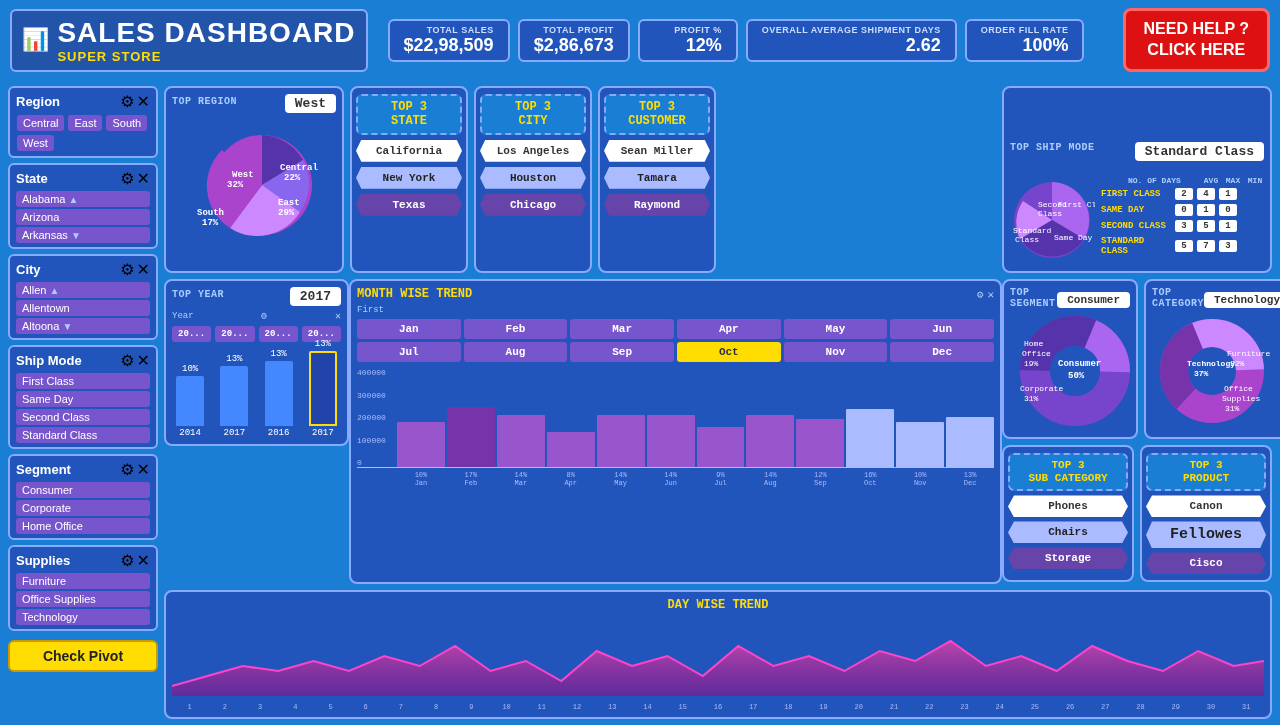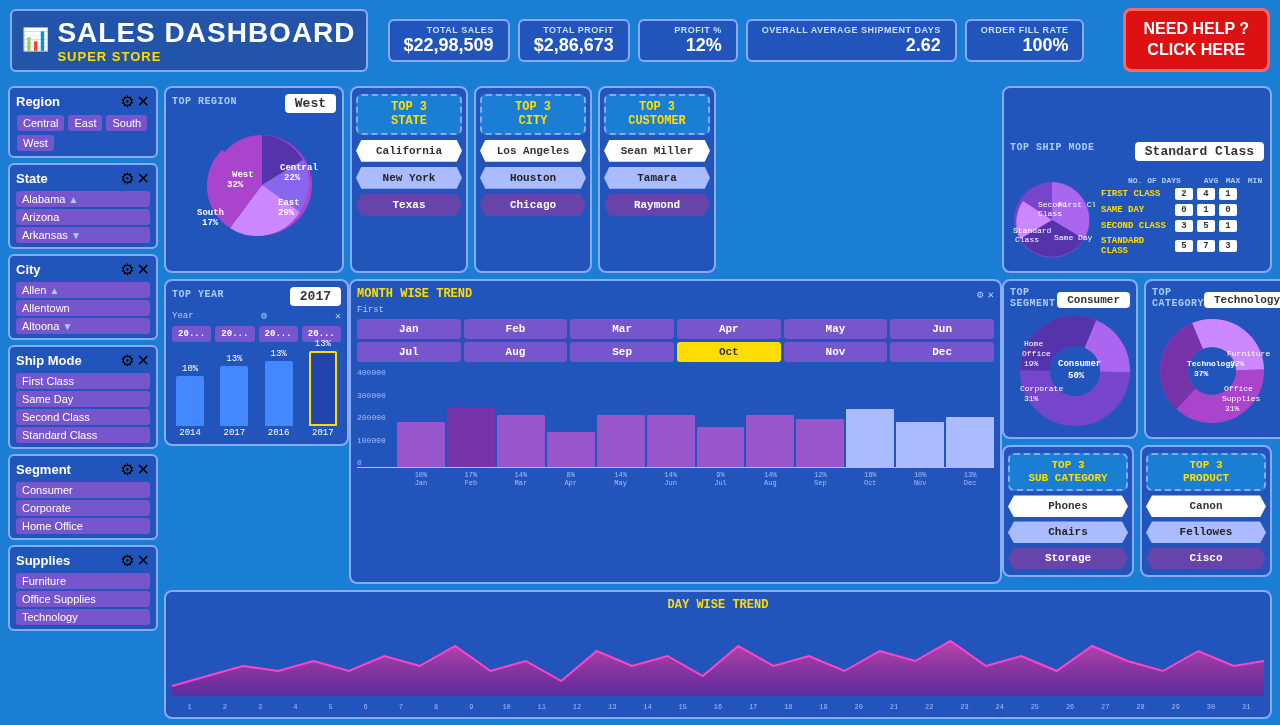--- a/index.html
+++ b/index.html
@@ -316,20 +316,21 @@
           <span>⚙</span>
           <span>✕</span>
         </span>
       </div>
       <div class="filter-list">
         <div class="filter-list-item">Furniture</div>
         <div class="filter-list-item">Office Supplies</div>
         <div class="filter-list-item">Technology</div>
       </div>
     </div>
+    <div class="check-pivot-btn">Check Pivot</div>
   </div>
 
   <div style="flex:1;display:flex;flex-direction:column;gap:6px;font-family:Liberation Mono, monospace;">
 
     <div style="display:flex;gap:6px;">
 
       <div class="panel" style="width:180px;flex-shrink:0;">
         <div style="display:flex;justify-content:space-between;align-items:center;margin-bottom:2px;">
           <span class="panel-title">TOP REGION</span>
           <span class="panel-value-badge">West</span>
@@ -635,21 +636,21 @@
           <div class="panel" style="flex:1;display:flex;flex-direction:column;align-items:center;gap:4px;padding:6px 4px;">
             <div style="background:#1a7fd4;border:2px dashed #88aaff;border-radius:6px;color:#ffdd00;font-size:11px;font-weight:900;text-align:center;padding:4px;width:100%;line-height:1.2;">TOP 3<br>SUB CATEGORY</div>
             <div style="background:white;color:#333;font-size:11px;font-weight:bold;text-align:center;padding:5px;width:100%;clip-path:polygon(5% 0, 95% 0, 100% 50%, 95% 100%, 5% 100%, 0% 50%);">Phones</div>
             <div style="background:#aabbff;color:#222;font-size:11px;font-weight:bold;text-align:center;padding:5px;width:100%;clip-path:polygon(5% 0, 95% 0, 100% 50%, 95% 100%, 5% 100%, 0% 50%);">Chairs</div>
             <div style="background:#6644aa;color:white;font-size:11px;font-weight:bold;text-align:center;padding:5px;width:100%;clip-path:polygon(5% 0, 95% 0, 100% 50%, 95% 100%, 5% 100%, 0% 50%);">Storage</div>
           </div>
 
           <div class="panel" style="flex:1;display:flex;flex-direction:column;align-items:center;gap:4px;padding:6px 4px;">
             <div style="background:#1a7fd4;border:2px dashed #88aaff;border-radius:6px;color:#ffdd00;font-size:11px;font-weight:900;text-align:center;padding:4px;width:100%;line-height:1.2;">TOP 3<br>PRODUCT</div>
             <div style="background:white;color:#333;font-size:11px;font-weight:bold;text-align:center;padding:5px;width:100%;clip-path:polygon(5% 0, 95% 0, 100% 50%, 95% 100%, 5% 100%, 0% 50%);">Canon</div>
-            <div style="background:#aabbff;color:#222;font-size:11px;font-weight:bold;text-align:center;padding:5px;width:100%;clip-path:polygon(5% 0, 95% 0, 100% 50%, 95% 100%, 5% 100%, 0% 50%);">Fellowes</div>
+            <div style="background:#aabbff;color:#222;font-size:15px;font-weight:bold;text-align:center;padding:5px;width:100%;clip-path:polygon(5% 0, 95% 0, 100% 50%, 95% 100%, 5% 100%, 0% 50%);">Fellowes</div>
             <div style="background:#6644aa;color:white;font-size:11px;font-weight:bold;text-align:center;padding:5px;width:100%;clip-path:polygon(5% 0, 95% 0, 100% 50%, 95% 100%, 5% 100%, 0% 50%);">Cisco</div>
           </div>
         </div>
 
       </div>
     </div>
 
     <div class="panel" style="flex-shrink:0;">
       <div style="color:#ffdd00;font-size:12px;font-weight:bold;text-align:center;margin-bottom:4px;">DAY WISE TREND</div>
       

